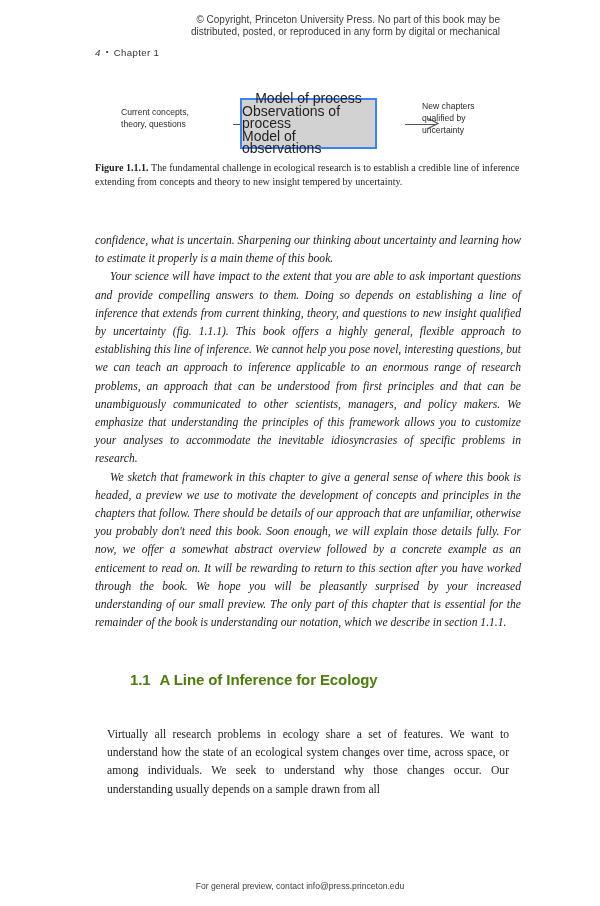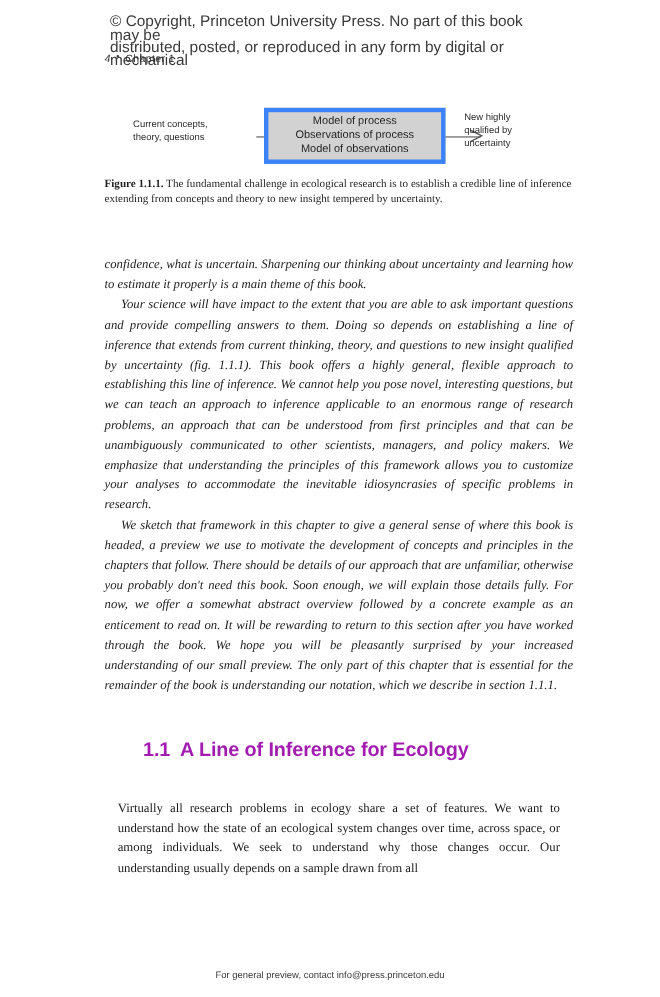--- a/index.html
+++ b/index.html
@@ -20,23 +20,23 @@
     position: absolute;
     inset: 0;
   }
 
   
   .copyright {
     position: absolute;
     top: 14px;
     left: 100px;
     width: 400px;
-    text-align: left;
-    font-family: "Liberation Sans", "DejaVu Sans", sans-serif;
-    font-size: 14px;
+    text-align: right;
+    font-family: "Liberation Sans", "DejaVu Sans", sans-serif;
+    font-size: 10px;
     line-height: 11.6px;
     color: #3a3a3a;
   }
 
   
   .running-head {
     position: absolute;
     top: 47px;
     left: 95px;
     font-family: Liberation Sans, sans-serif;
@@ -77,31 +77,31 @@
     left: 138px;
     top: 27.5px;
     width: 27px;
     height: 1px;
     background: #555;
   }
   .fig-box {
     position: absolute;
     left: 145px;
     top: 2px;
-    width: 165px;
+    width: 137px;
     height: 51px;
     background: #d2d2d2;
-    border: 4px solid #3b82f6;
+    border: 2px solid #3b82f6;
     box-sizing: border-box;
     display: flex;
     flex-direction: column;
     align-items: center;
     justify-content: center;
     font-family: "Liberation Sans", "DejaVu Sans", sans-serif;
-    font-size: 10px;
+    font-size: 14px;
     line-height: 12.4px;
     color: #1f1f1f;
   }
   .fig-line-right {
     position: absolute;
     left: 310px;
     top: 27.5px;
     width: 32px;
     height: 1px;
     background: #555;
@@ -155,24 +155,24 @@
   .body-col p.indent {
     text-indent: 15px;
   }
 
   
   .section-heading {
     position: absolute;
     top: 671px;
     left: 130px;
     font-family: "Liberation Sans", "DejaVu Sans", sans-serif;
-    font-size: 18px;
+    font-size: 15px;
     font-weight: bold;
     letter-spacing: -0.1px;
-    color: #a21caf;
+    color: #4d7c0f;
   }
   .section-heading .num {
     margin-right: 9px;
   }
 
   
   .closing-para {
     position: absolute;
     top: 714px;
     left: 95px;
@@ -225,21 +225,21 @@
       <div>Model of observations</div>
     </div>
 
     <div class="fig-line-right"></div>
 
     <svg class="fig-arrowhead" viewBox="0 0 13 13">
       <polyline points="1,1.5 11,6.5 1,11.5" fill="none" stroke="#555555" stroke-width="1.2"></polyline>
     </svg>
 
     <div class="fig-right-label">
-      <div>New highly</div>
+      <div>New chapters</div>
       <div>qualified by</div>
       <div>uncertainty</div>
     </div>
   </div>
 
   <div class="fig-caption">
     <b>Figure 1.1.1.</b><span> The fundamental challenge in ecological research is to establish a credible line of inference extending from concepts and theory to new insight tempered by uncertainty.</span>
   </div>
 
   <div class="body-col">

